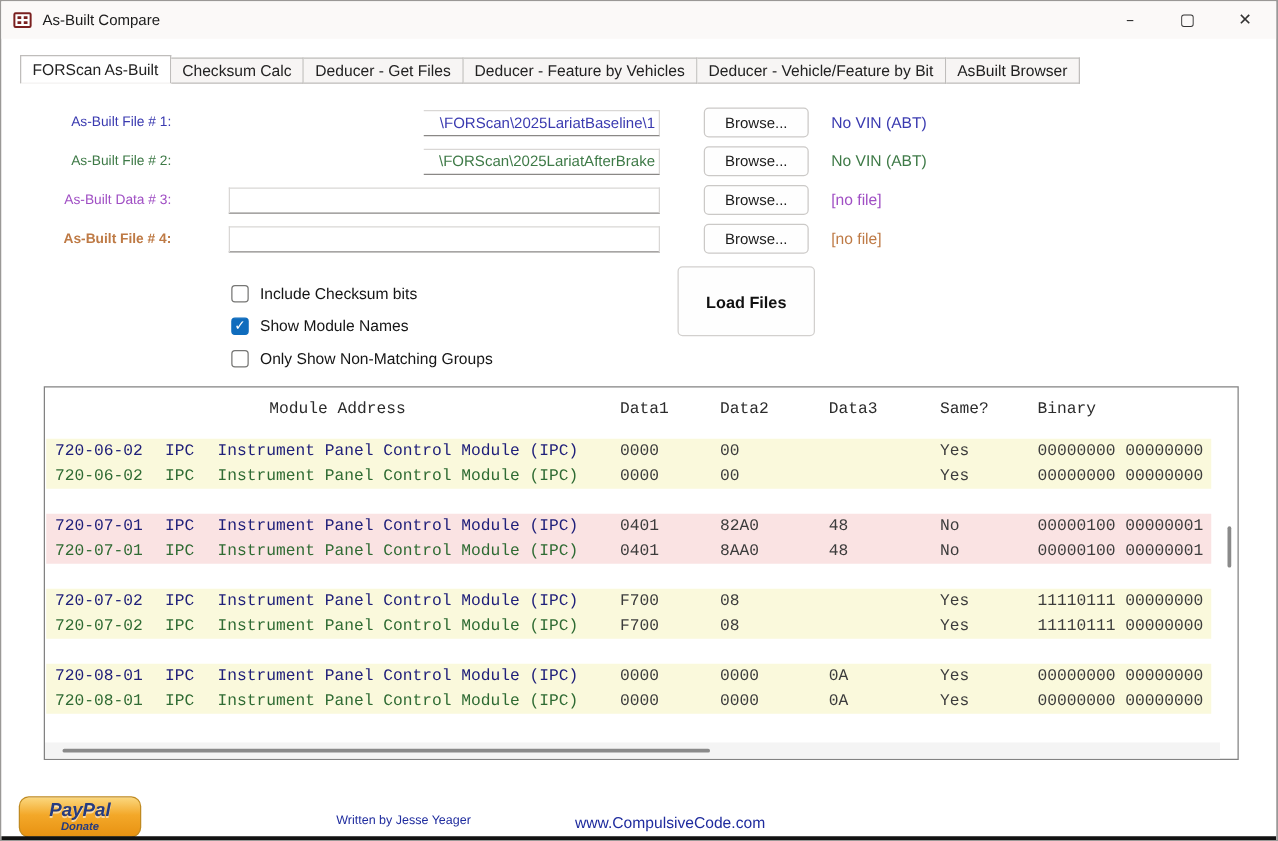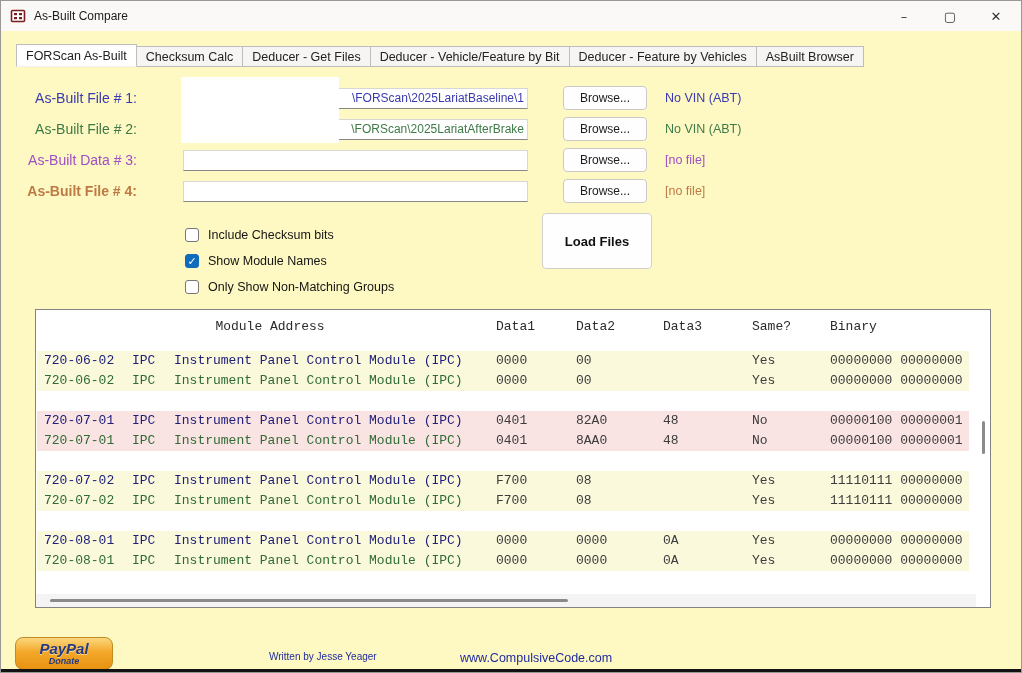--- a/index.html
+++ b/index.html
@@ -1,20 +1,20 @@
 <!DOCTYPE html>
 <html><head>
 <meta charset="utf-8">
 <style>
   * { margin:0; padding:0; box-sizing:border-box; }
   html,body { background:#4a4a4a; }
   body { font-family:"Liberation Sans", sans-serif; }
   .window {
     position:relative; width:1022px; height:673px;
-    background:#fef9c3; overflow:hidden;
+    background:#ffffff; overflow:hidden;
     border:1px solid #9a9896;
   }
   
   .titlebar {
     position:absolute; top:0; left:0; right:0; height:30px;
     background:#FBF9F8; display:flex; align-items:center;
   }
   .app-icon { width:16px; height:16px; margin-left:9px; display:inline-block; }
   .title-text { margin-left:8px; font-size:12px; color:#1b1b1b; }
   .win-controls { margin-left:auto; display:flex; height:100%; }
@@ -35,21 +35,21 @@
     white-space:nowrap;
   }
   .tab:first-child { border-left:1px solid #BFBDBB; }
   .tab.active {
     height:23px; background:#FFFFFF; border-left:1px solid #BFBDBB;
     border-bottom:1px solid #F4F2F1; padding-top:4px;
   }
   
   .file-rows { position:absolute; top:85px; left:0; width:760px; }
   .file-row { display:flex; align-items:center; height:24px; margin-bottom:7px; }
-  .file-label { width:136px; text-align:right; font-size:14px; }
+  .file-label { width:136px; text-align:right; font-size:11px; }
   .file-input {
     margin-left:46px; width:345px; height:21px; font-size:12px;
     border:1px solid #D9D7D5; border-bottom:1px solid #8A8886;
     background:#fff; padding:0 3px; text-align:right; outline:none;
     font-family:"Liberation Sans", sans-serif;
   }
   .browse-btn {
     margin-left:35px; width:84px; height:24px; background:#FEFEFE;
     border:1px solid #CBC9C7; border-radius:4px; font-size:12px; color:#1b1b1b;
     font-family:"Liberation Sans", sans-serif;
@@ -124,22 +124,22 @@
       <button class="win-btn">–</button>
       <button class="win-btn">▢</button>
       <button class="win-btn close">✕</button>
     </div>
   </div>
 
   <div class="tabbar" id="tabbar">
       <div class="tab active">FORScan As-Built</div>
       <div class="tab">Checksum Calc</div>
       <div class="tab">Deducer - Get Files</div>
+      <div class="tab">Deducer - Feature by Vehicles</div>
       <div class="tab">Deducer - Vehicle/Feature by Bit</div>
-      <div class="tab">Deducer - Feature by Vehicles</div>
       <div class="tab">AsBuilt Browser</div>
     </div>
 
   <div class="file-rows" id="fileRows">
       <div class="file-row">
         <span class="file-label" style="color: rgb(58, 58, 176);">As-Built File # 1:</span>
         <input class="file-input" type="text" value="\FORScan\2025LariatBaseline\1" style="color: rgb(58, 58, 176);">
         <button class="browse-btn">Browse...</button>
         <span class="file-status" style="color: rgb(58, 58, 176);">No VIN (ABT)</span>
       </div>

